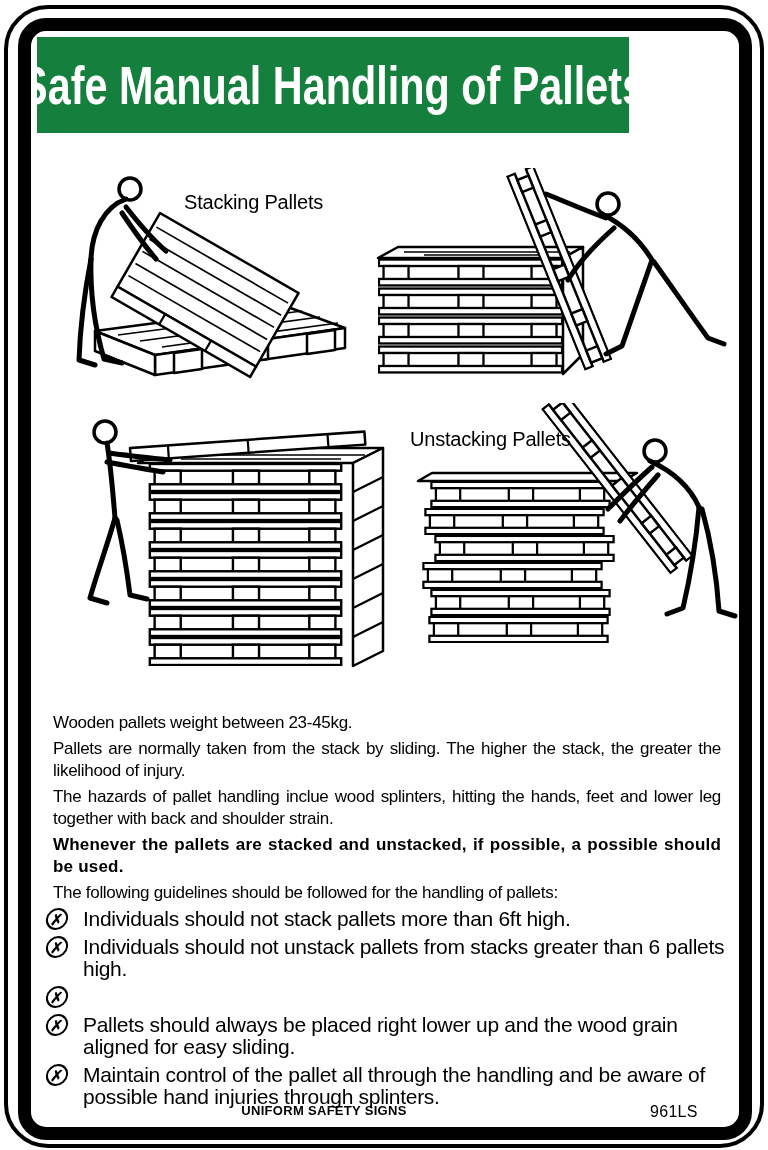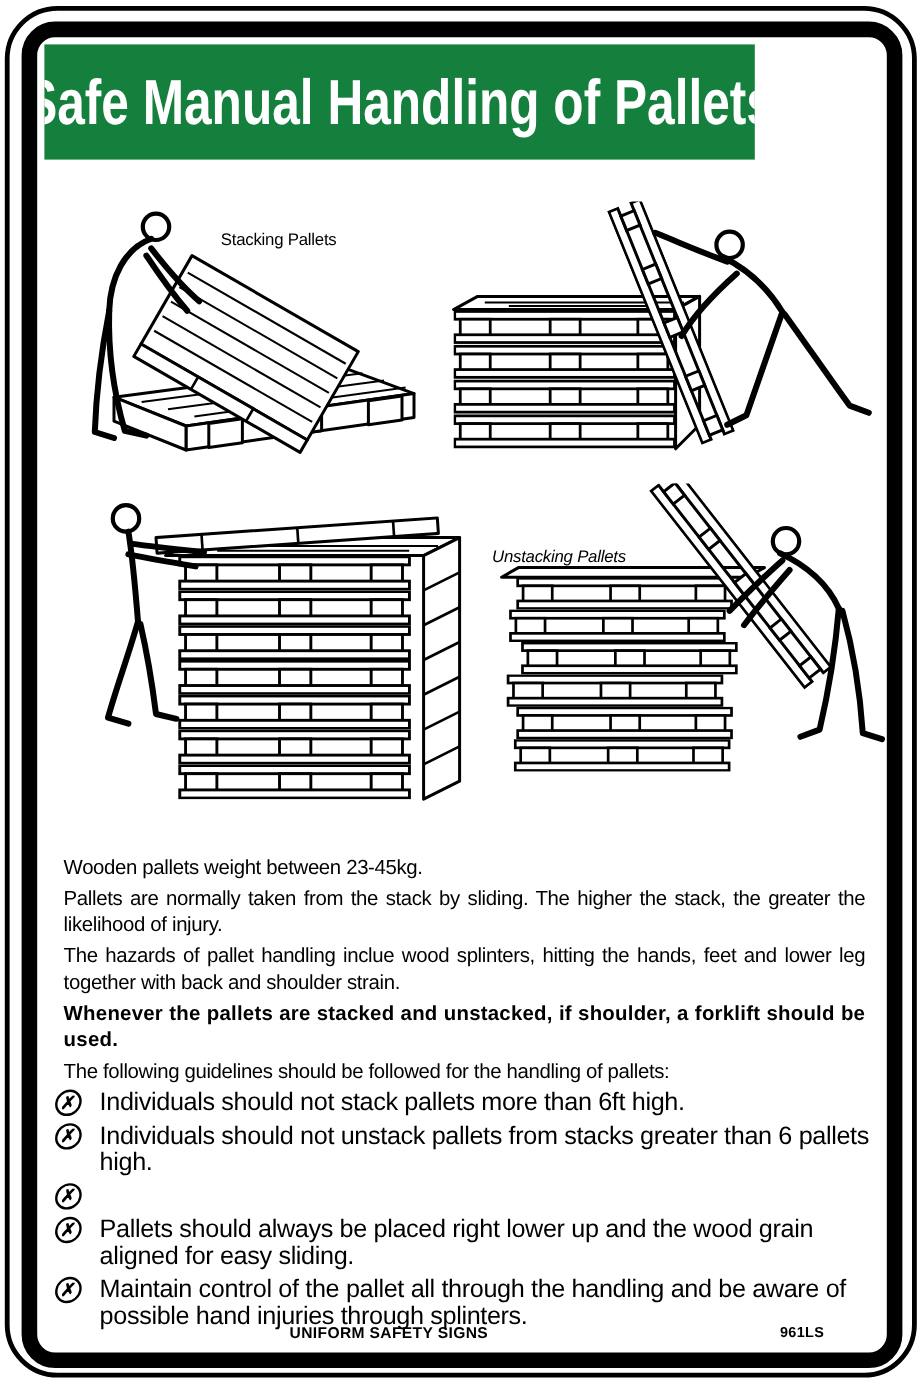--- a/index.html
+++ b/index.html
@@ -11,23 +11,23 @@
   .outer-frame{position:absolute;left:4px;top:5px;right:4px;bottom:2px;
     border:4px solid #000;border-radius:44px;}
   .inner-frame{position:absolute;left:18px;top:18px;right:16px;bottom:10px;
     border:13px solid #000;border-radius:28px;}
   
   .header{position:absolute;left:37px;top:37px;width:592px;height:96px;
     background:#15803d;display:flex;align-items:center;justify-content:center;overflow:hidden;}
   .title{color:#fff;font-weight:bold;font-size:53px;white-space:nowrap;
     transform:scaleX(0.78);letter-spacing:0;}
   
-  .fig-label{position:absolute;font-size:14px;letter-spacing:-0.2px;white-space:nowrap;}
+  .fig-label{position:absolute;font-size:20px;letter-spacing:-0.2px;white-space:nowrap;}
   .label-stacking{left:184px;top:191px;}
-  .label-unstacking{left:410px;top:455px;font-style:italic;}
+  .label-unstacking{left:410px;top:428px;}
   
   .illus{position:absolute;}
   .illus-1{left:40px;top:163px;}
   .illus-2{left:370px;top:168px;}
   .illus-3{left:35px;top:398px;}
   .illus-4{left:400px;top:403px;}
   .pal rect,.pal polygon{fill:#fff;stroke:#000;stroke-width:2.5;stroke-linejoin:round;}
   symbol rect{fill:#fff;stroke:#000;stroke-width:2.5;}
   .grain{stroke:#000;stroke-width:1.7;fill:none;}
   .edge{stroke:#000;stroke-width:2.2;fill:none;}
@@ -40,21 +40,21 @@
   .textblock p.bold{font-weight:bold;letter-spacing:0.2px;}
   .guidelines{margin-top:3px;}
   .g-row{display:flex;align-items:flex-start;margin:0 0 6px;padding-left:9px;}
   .x-circle{flex:0 0 auto;width:22px;height:22px;border:2px solid #000;border-radius:50%;
     display:flex;align-items:center;justify-content:center;margin-right:15px;
     font-weight:bold;font-size:15px;line-height:1;transform:skewX(-8deg);box-sizing:border-box;}
   .g-text{font-size:21px;line-height:22px;letter-spacing:-0.3px;}
   
   .footer-brand{position:absolute;left:0;top:1103px;width:648px;text-align:center;
     font-size:13px;font-weight:bold;letter-spacing:0.3px;}
-  .footer-code{position:absolute;left:650px;top:1103px;font-size:12px;font-weight:bold;
+  .footer-code{position:absolute;left:650px;top:1103px;font-size:16px;font-weight:normal;
     letter-spacing:0.3px;}
 </style>
 </head>
 <body>
 
 <div class="stage">
 
   <svg width="0" height="0" style="position:absolute" aria-hidden="true">
     <defs>
       <symbol id="pal-side" viewBox="0 0 200 30">
@@ -199,21 +199,21 @@
     </g>
   </svg>
 
   <div class="fig-label label-stacking">Stacking Pallets</div>
   <div class="fig-label label-unstacking">Unstacking Pallets</div>
 
   <div class="textblock">
     <p>Wooden pallets weight between 23-45kg.</p>
     <p>Pallets are normally taken from the stack by sliding. The higher the stack, the greater the likelihood of injury.</p>
     <p>The hazards of pallet handling inclue wood splinters, hitting the hands, feet and lower leg together with back and shoulder strain.</p>
-    <p class="bold">Whenever the pallets are stacked and unstacked, if shoulder, a forklift should be used.</p>
+    <p class="bold">Whenever the pallets are stacked and unstacked, if possible, a possible should be used.</p>
     <p>The following guidelines should be followed for the handling of pallets:</p>
 
     <div class="guidelines">
       <div class="g-row">
         <span class="x-circle">✗</span>
         <span class="g-text">Individuals should not stack pallets more than 6ft high.</span>
       </div>
       <div class="g-row">
         <span class="x-circle">✗</span>
         <span class="g-text">Individuals should not unstack pallets from stacks greater than 6 pallets high.</span>

